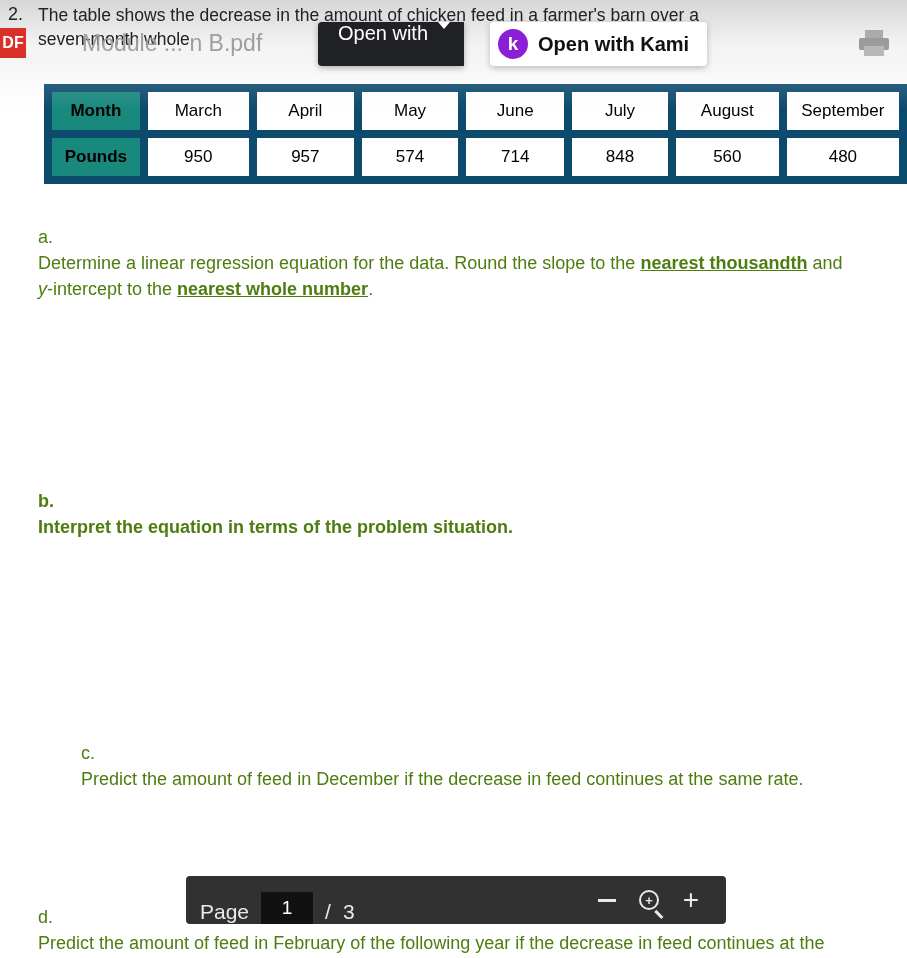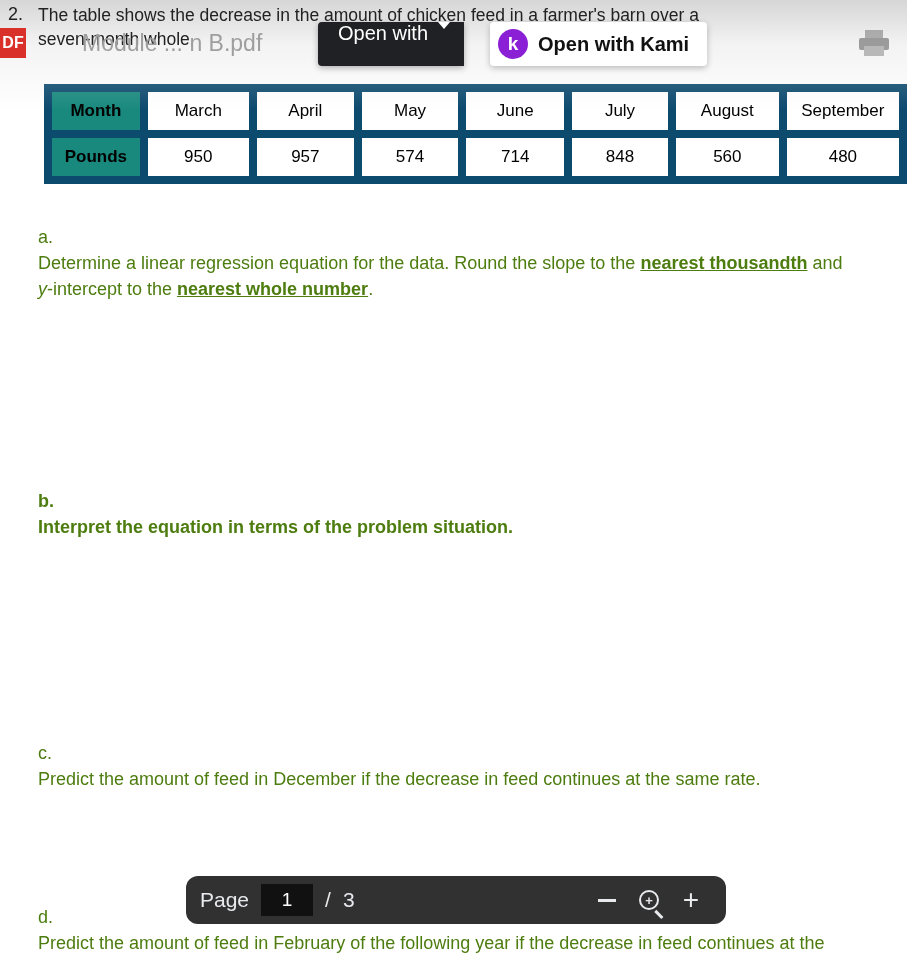--- a/index.html
+++ b/index.html
@@ -160,23 +160,23 @@
   }
   .u { text-decoration: underline; font-weight: bold; }
   .italic { font-style: italic; }
   
   
   .toolbar {
     position: absolute;
     top: 876px; left: 186px;
     width: 540px; height: 48px;
     background: rgba(32,32,33,0.92);
-    border-radius: 12px;
-    display: flex;
-    align-items: center;
+    border-radius: 4px;
+    display: flex;
+    align-items: flex-end;
     color: #e8eaed;
     font-size: 21px;
     z-index: 8;
     padding: 0 14px;
   }
   .toolbar .page-label { margin-right: 12px; }
   .toolbar .page-input {
     width: 52px; height: 32px;
     background: #111;
     color: #fff;
@@ -274,21 +274,21 @@
   <span class="body">
     <span>Determine a linear regression equation for the data. Round the slope to the </span><span class="u">nearest thousandth</span><span> and </span><span class="italic">y</span><span>-intercept to the </span><span class="u">nearest whole number</span><span>.</span>
   </span>
 </div>
 
 <div class="part" style="top:488px;font-weight:bold;">
   <span class="letter">b.</span>
   <span class="body">Interpret the equation in terms of the problem situation.</span>
 </div>
 
-<div class="part" style="top:740px;">
+<div class="part" style="top:740px;margin-left:43px;">
   <span class="letter">c.</span>
   <span class="body">Predict the amount of feed in December if the decrease in feed continues at the same rate.</span>
 </div>
 
 <div class="part" style="top:904px;">
   <span class="letter">d.</span>
   <span class="body">Predict the amount of feed in February of the following year if the decrease in feed continues at the same rate.</span>
 </div>
 
 <div class="toolbar">

